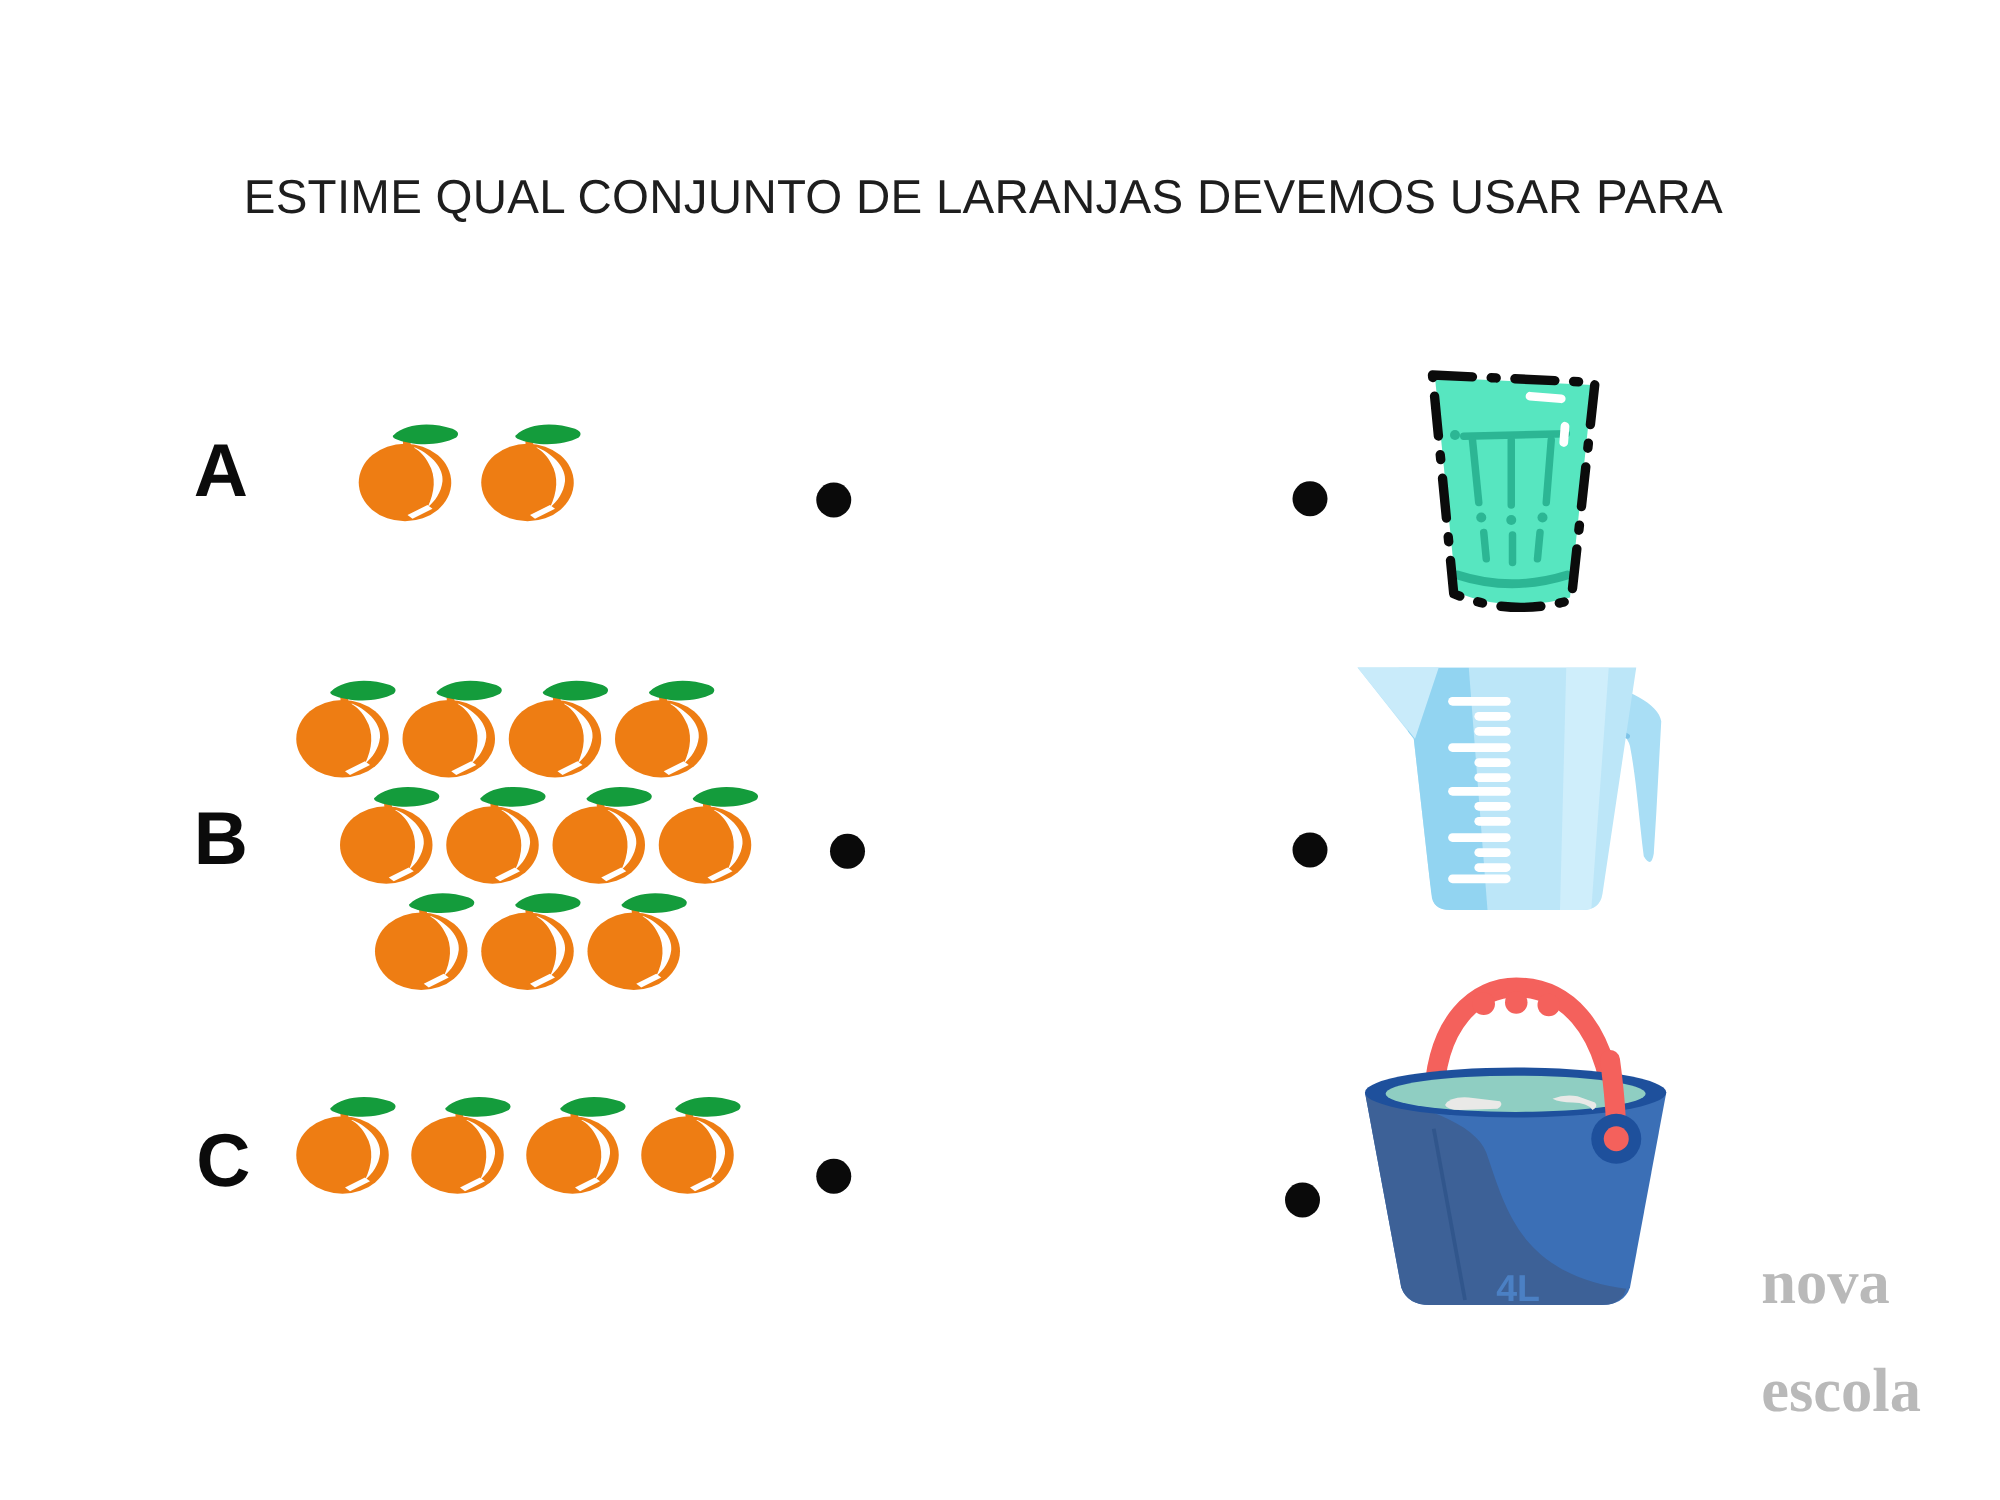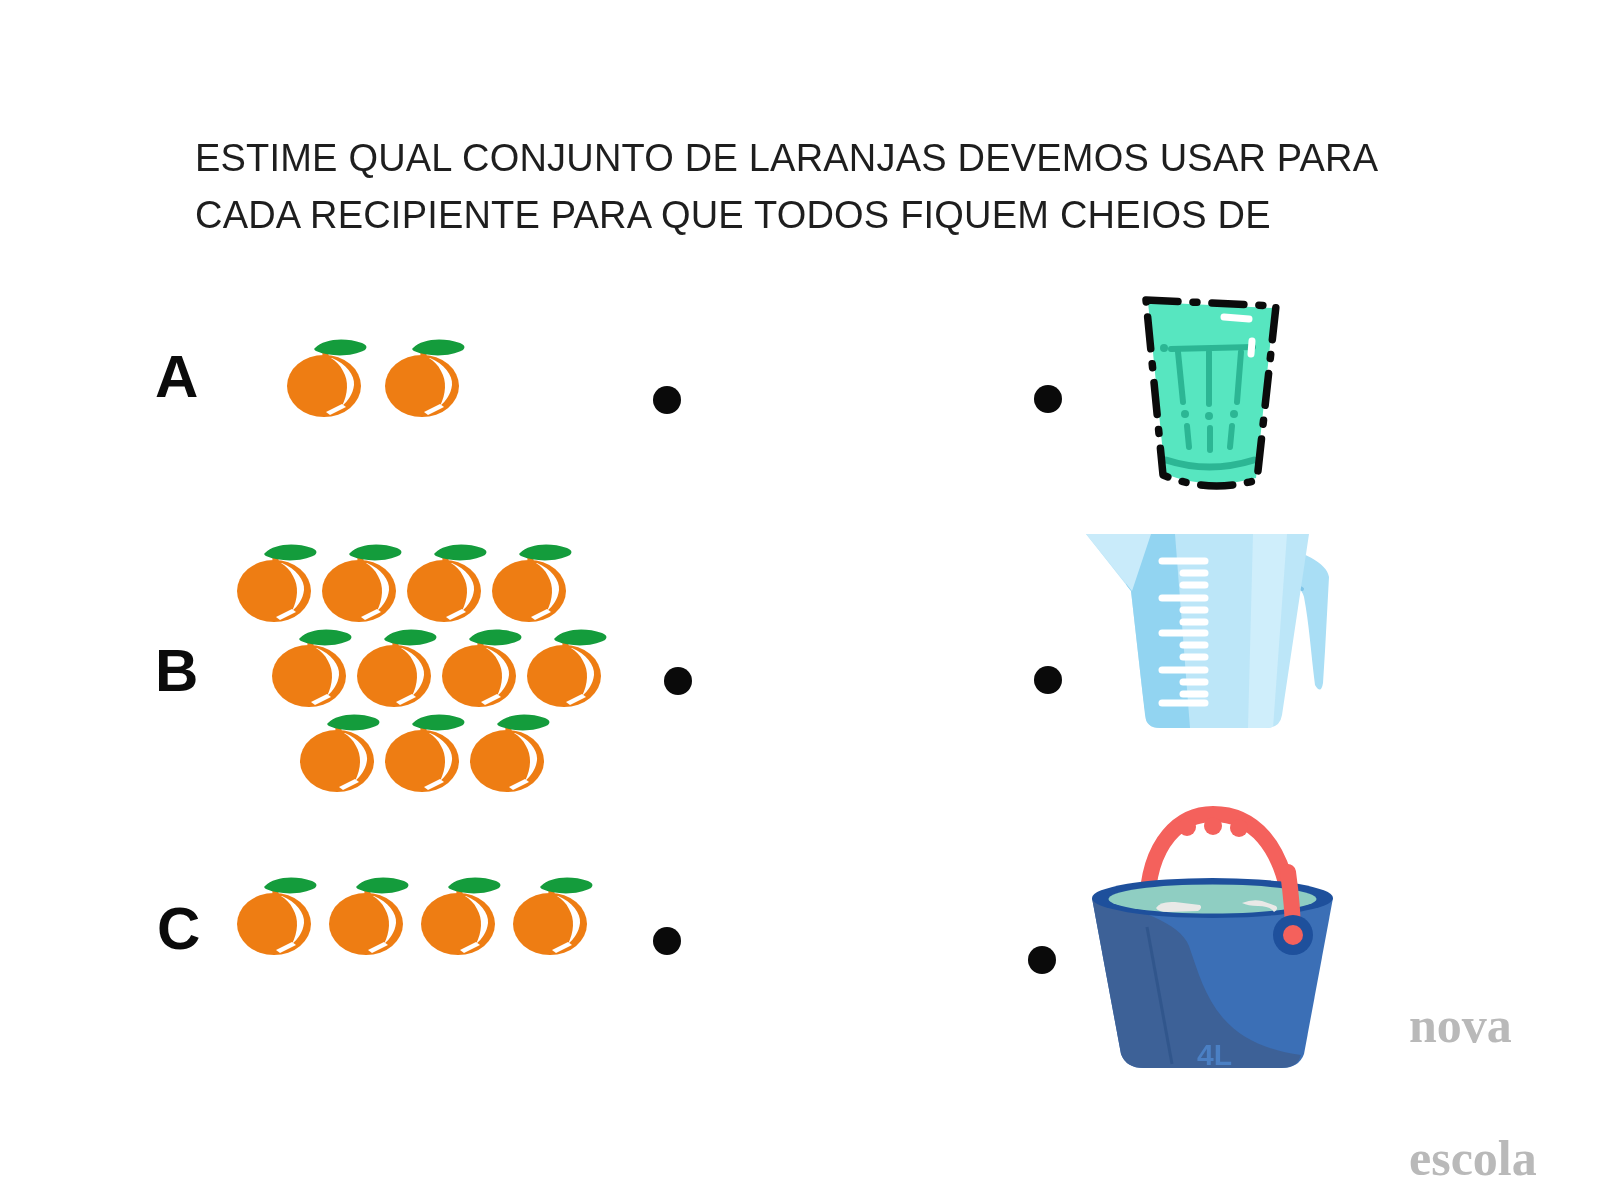--- a/index.html
+++ b/index.html
@@ -40,38 +40,37 @@
   #dot-a-right { left:1034px; top:385px; }
   #dot-b-left  { left:664px;  top:667px; }
   #dot-b-right { left:1034px; top:666px; }
   #dot-c-left  { left:653px;  top:927px; }
   #dot-c-right { left:1028px; top:946px; }
 
   
   .container-fig { position:absolute; }
   #glass-fig  { left:1138px; top:292px;  width:145px; height:200px; }
   #jug-fig    { left:1085px; top:531px;  width:262px; height:202px; }
-  #bucket-fig { left:1090px; top:802px;  width:245px; height:270px; }
+  #bucket-fig { left:1090px; top:778px;  width:245px; height:270px; }
   .container-fig svg { display:block; width:100%; height:100%; }
 
   
   .logo-line { position:absolute; left:1409px; color:#b9b9b9;
                font-family:"Liberation Serif", serif; font-weight:bold;
                font-size:50px; line-height:50px; }
   #logo-line1 { top:1000px; }
-  #logo-line2 { top:1133px; }
+  #logo-line2 { top:1087px; }
 </style>
 </head>
 <body>
 
 <div id="page">
 
   <div id="title">
     <div>ESTIME QUAL CONJUNTO DE LARANJAS DEVEMOS USAR PARA</div>
-    <div>CADA RECIPIENTE PARA QUE TODOS FIQUEM CHEIOS DE</div>
   </div>
 
   <div class="set-label" id="label-a">A</div>
   <div class="set-label" id="label-b">B</div>
   <div class="set-label" id="label-c">C</div>
 
   <div class="orange-group" id="set-a-oranges">
       <div class="orange-row row1">
   <svg class="orange" viewBox="0 0 84 80" xmlns="http://www.w3.org/2000/svg">
     <path d="M40,19 C38,12 40,8 45,7" stroke="#EE7D13" stroke-width="6" fill="none" stroke-linecap="round"></path>

